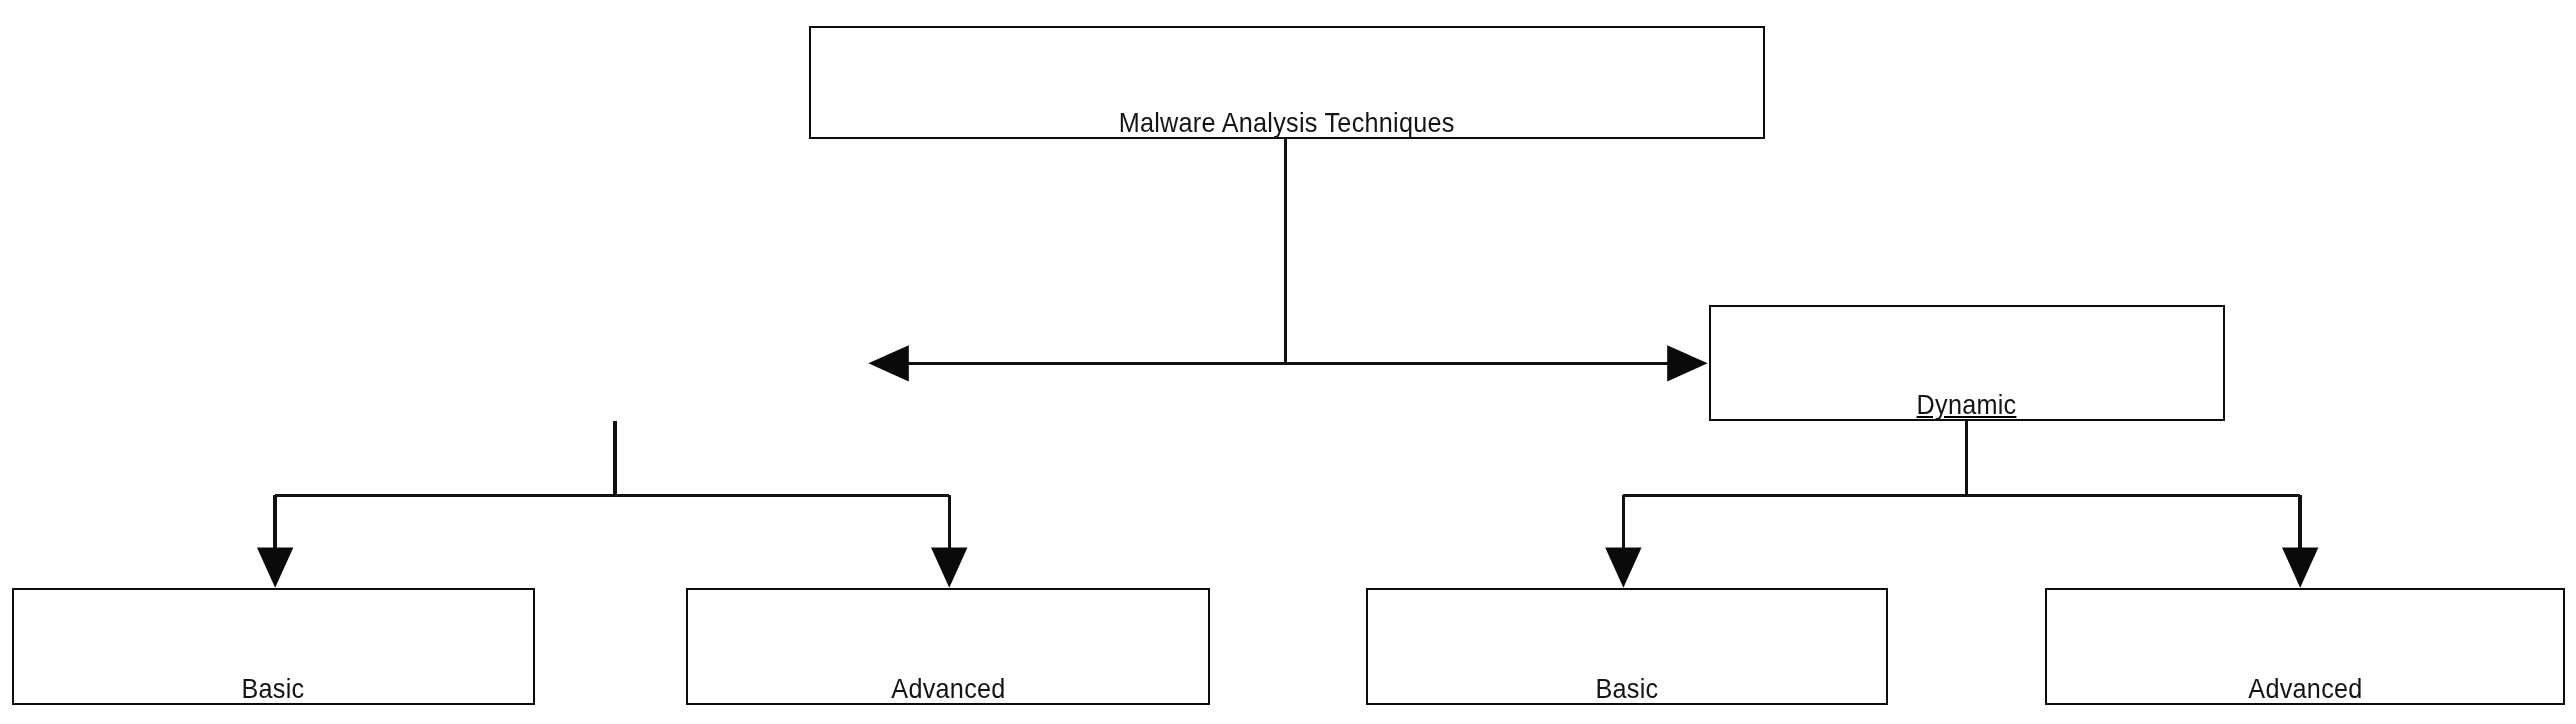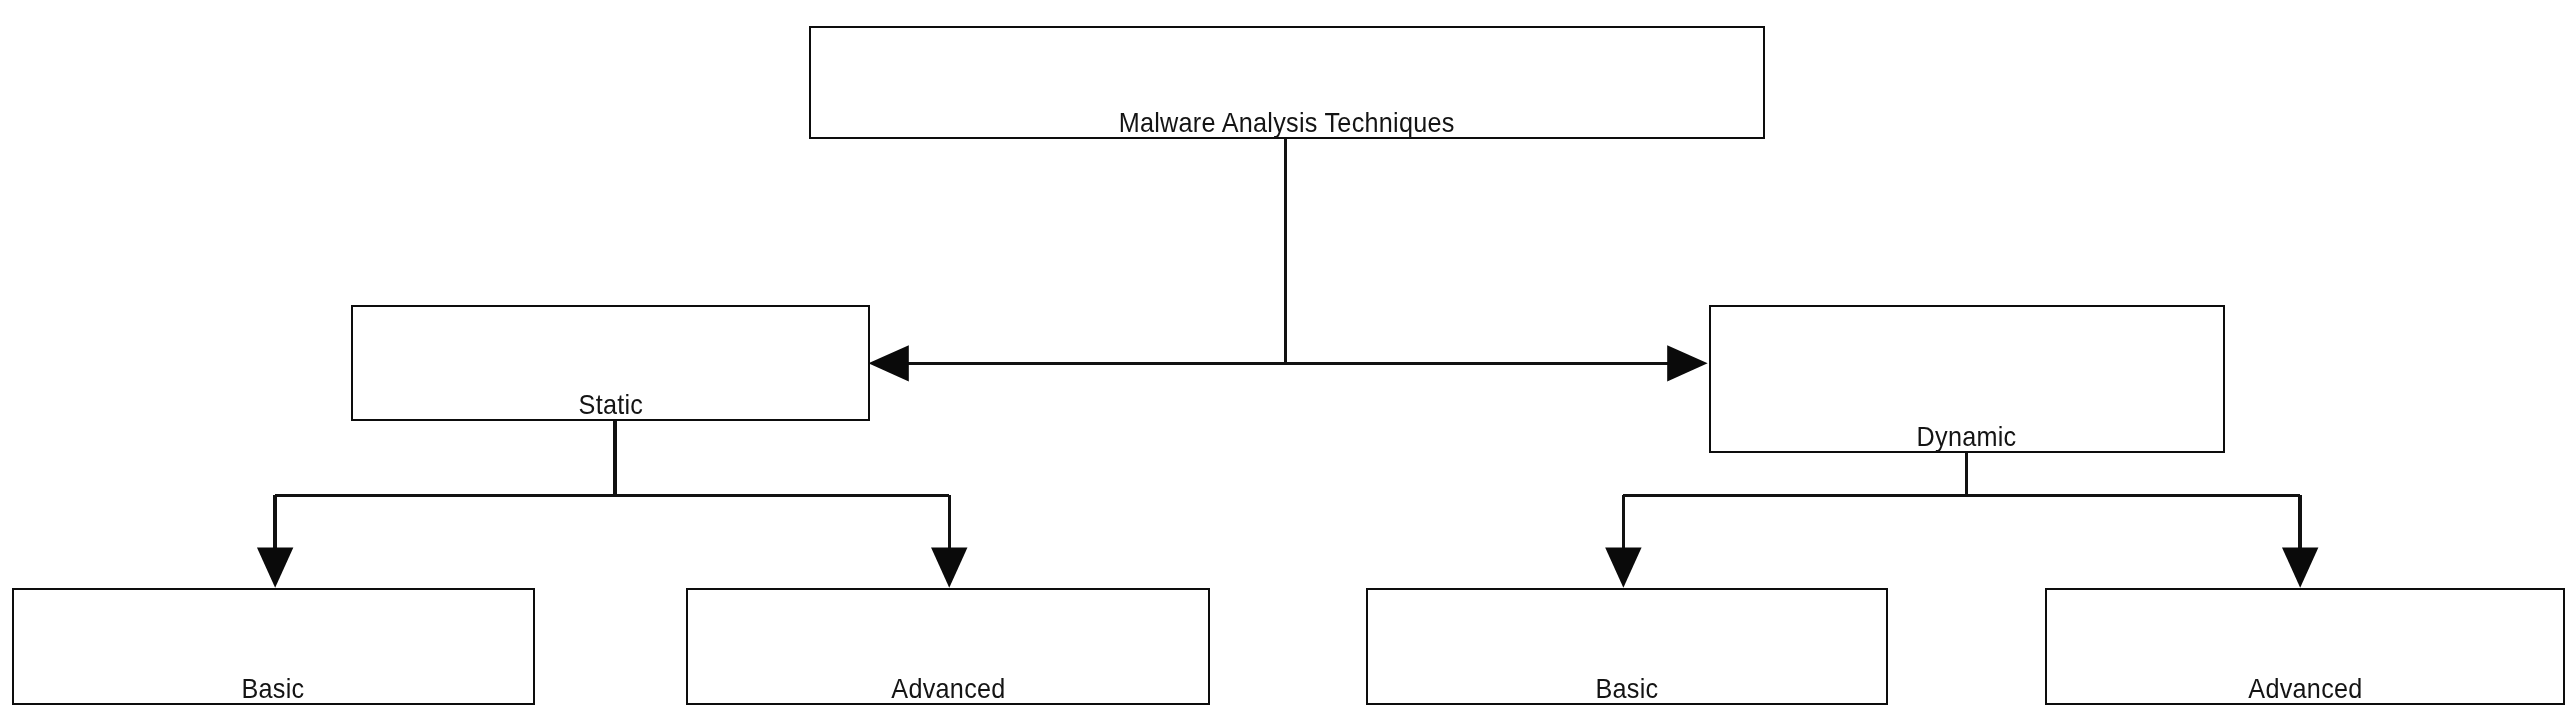--- a/index.html
+++ b/index.html
@@ -58,21 +58,22 @@
   #node-static {
     left: 351px;
     top: 305px;
     width: 519px;
     height: 116px;
   }
   #node-dynamic {
     left: 1709px;
     top: 305px;
     width: 516px;
-    height: 148px;
+    height: 116px;
+    text-decoration: underline;
   }
   
   #node-static-basic {
     left: 11.5px;
     top: 588px;
     width: 523px;
     height: 117px;
   }
   #node-static-advanced {
     left: 686px;
@@ -130,23 +131,20 @@
     <path class="edge-line" d="M 2408 735 L 2408 815"></path>
     <polygon class="edge-arrowhead" points="2408,872 2381,812 2435,812"></polygon>
     <path class="edge-line" d="M 3412 735 L 3412 815"></path>
     <polygon class="edge-arrowhead" points="3412,872 3385,812 3439,812"></polygon>
   </svg>
 
   <div class="node-box" id="node-root">
     <span class="node-label">Malware Analysis Techniques</span>
   </div>
 
-  <div class="node-box" id="node-static">
-    <span class="node-label">Static</span>
-  </div>
 
   <div class="node-box" id="node-dynamic">
     <span class="node-label">Dynamic</span>
   </div>
 
   <div class="node-box" id="node-static-basic">
     <span class="node-label">Basic</span>
   </div>
 
   <div class="node-box" id="node-static-advanced">

